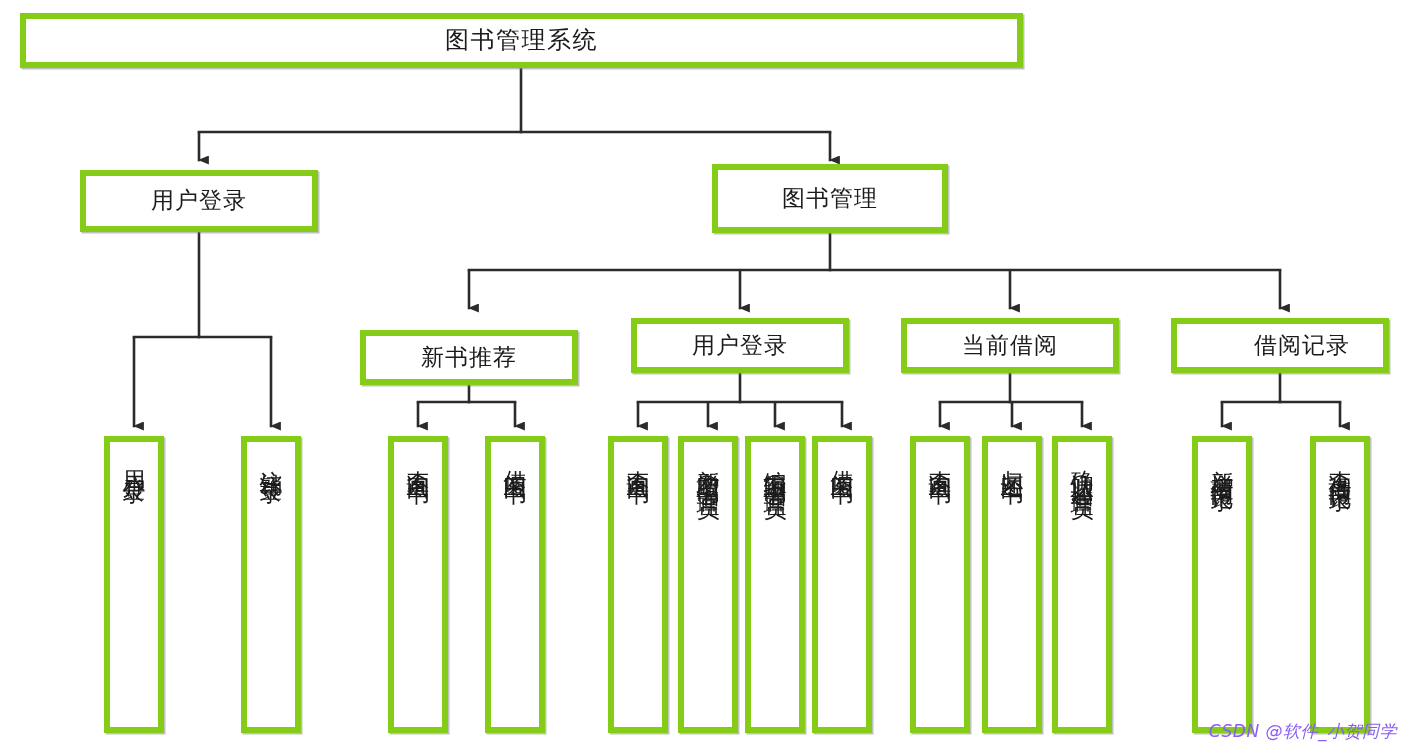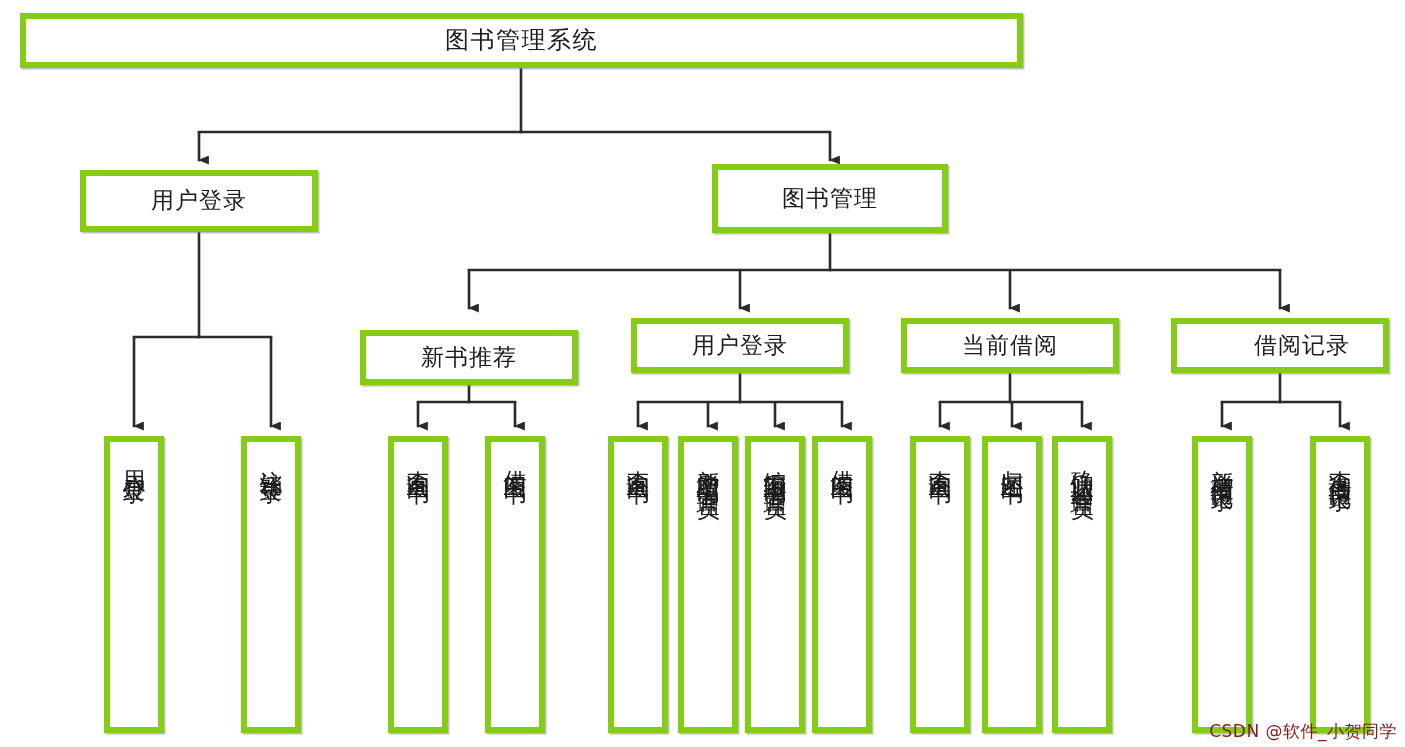--- a/index.html
+++ b/index.html
@@ -63,24 +63,25 @@
     font-size: 23px;
     letter-spacing: 4px;
     line-height: 1;
     white-space: normal;
   }
   .watermark {
     position: absolute;
     right: 8px;
     bottom: 4px;
     font-size: 17px;
-    color: #7f1d1d;
+    color: #8b5cf6;
     letter-spacing: 0.5px;
     white-space: nowrap;
     font-family: "DejaVu Sans", "Liberation Sans", sans-serif;
+    font-style: italic;
   }
 </style>
 </head>
 <body>
 
 <div id="canvas">
 
   <svg id="edges" viewBox="0 0 1405 747" xmlns="http://www.w3.org/2000/svg">
     <defs>
       <marker id="arrow" viewBox="0 0 10 12" refX="5" refY="11" markerWidth="9" markerHeight="11" orient="auto-start-reverse" markerUnits="userSpaceOnUse">

